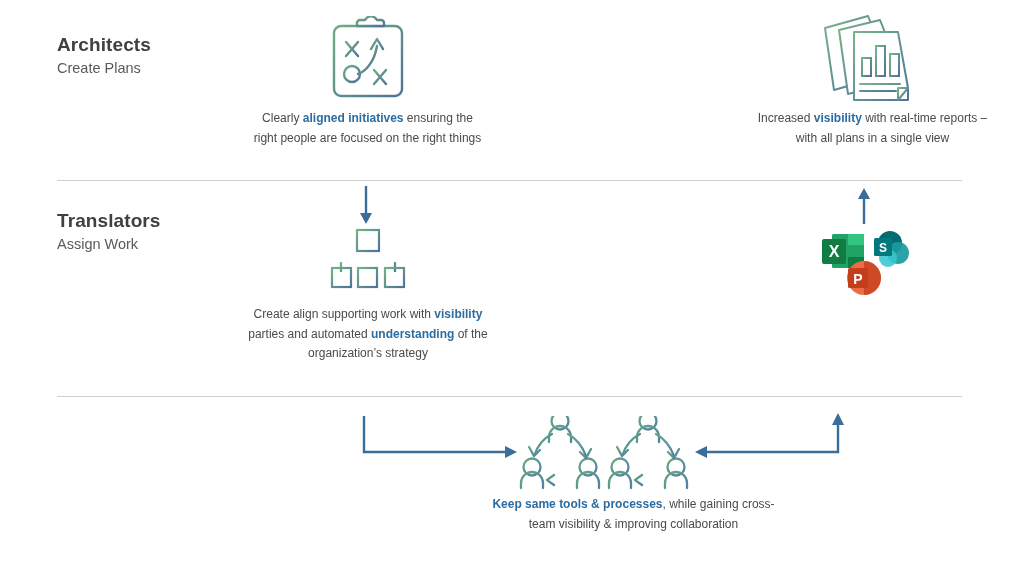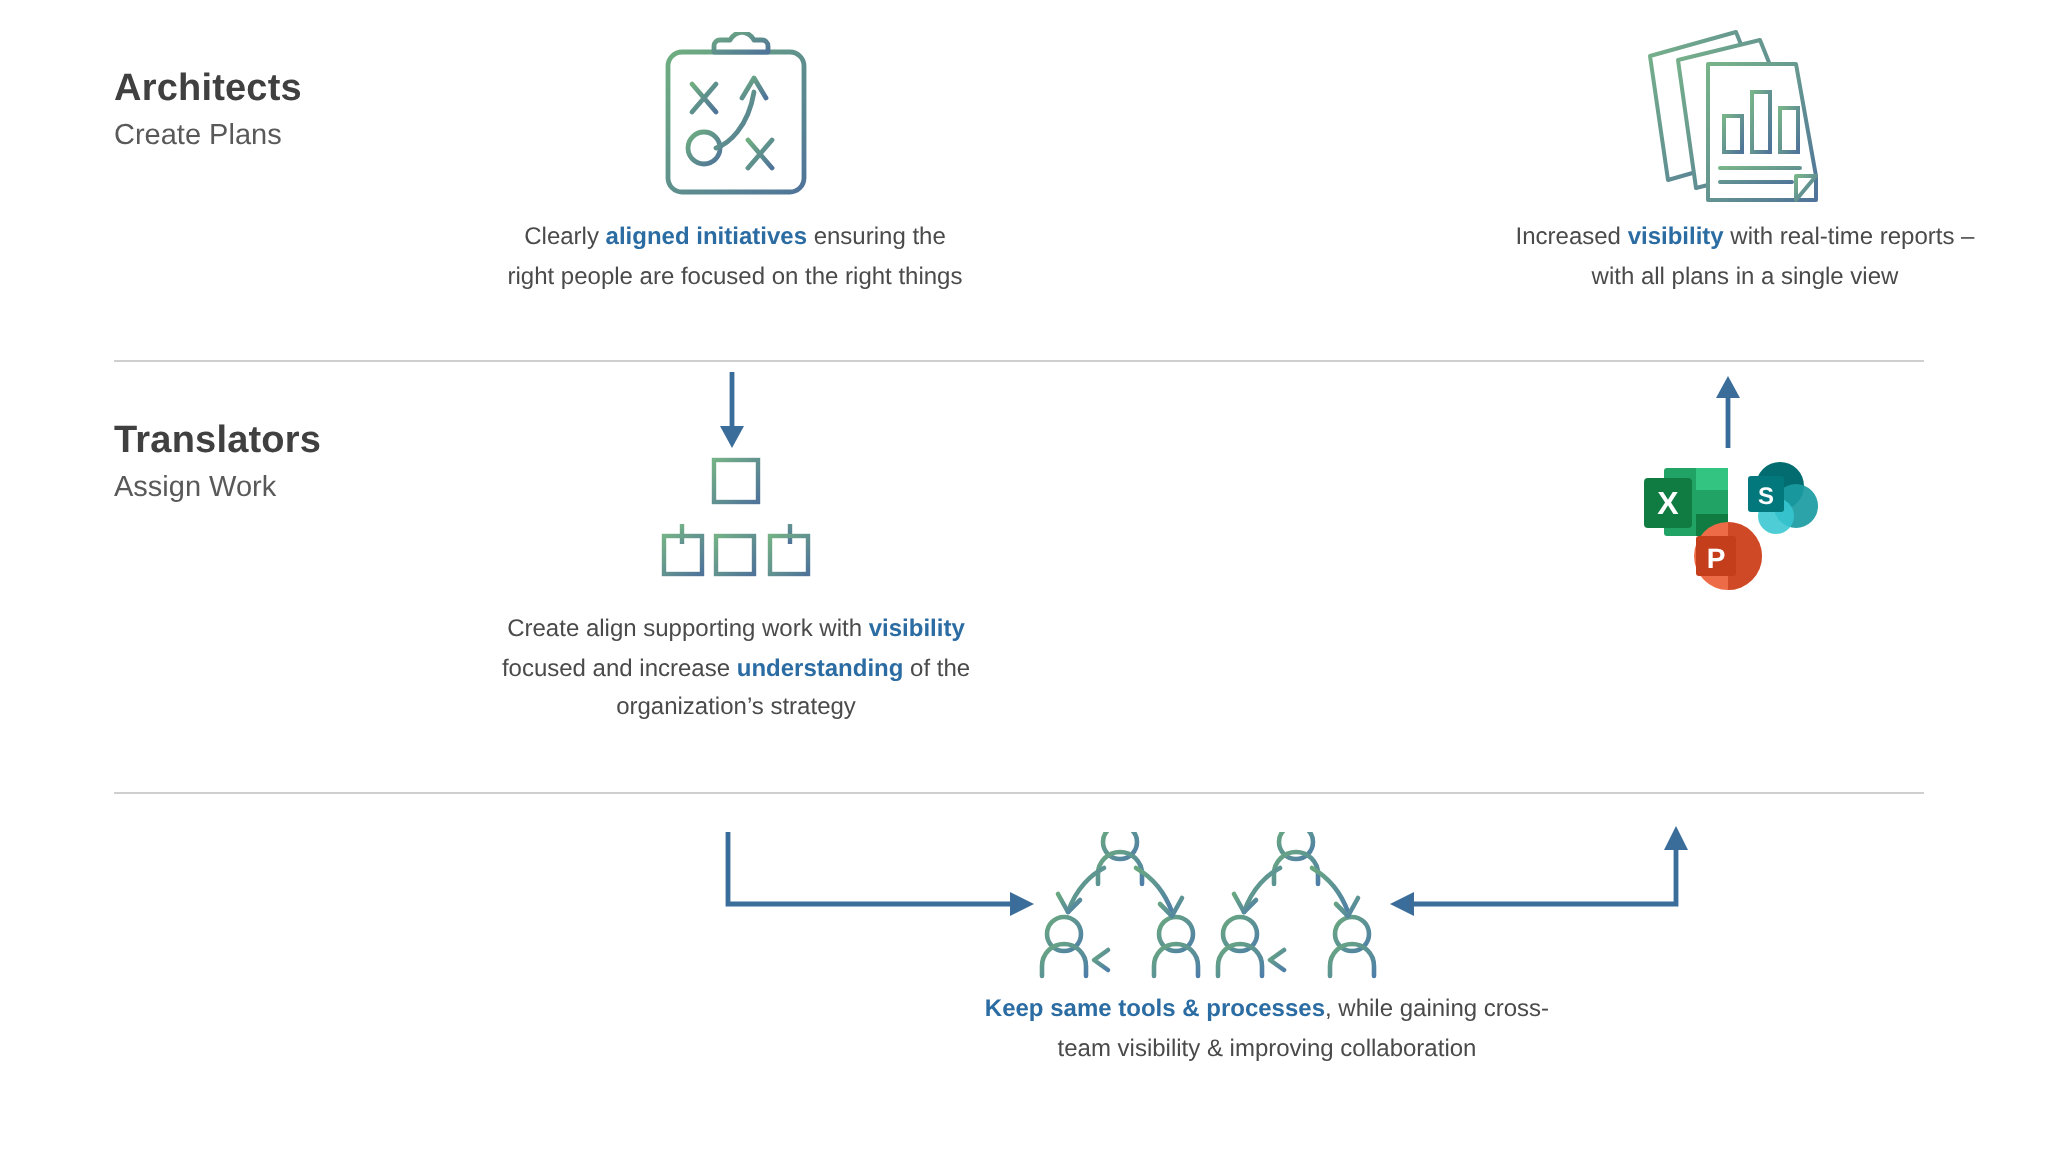--- a/index.html
+++ b/index.html
@@ -216,18 +216,18 @@
       <path d="M16 44 H150 V14" stroke="#3a6d9a" stroke-width="2.4" fill="none"></path>
       <path d="M19 38 L7 44 L19 50 Z" fill="#3a6d9a"></path>
       <path d="M144 17 L150 5 L156 17 Z" fill="#3a6d9a"></path>
     </svg>
   </div>
 
   <div class="caption" id="caption-top-left"><span>Clearly </span><b>aligned initiatives</b><span> ensuring the right people are focused on the right things</span></div>
 
   <div class="caption" id="caption-top-right"><span>Increased </span><b>visibility</b><span> with real-time reports – with all plans in a single view</span></div>
 
-  <div class="caption" id="caption-mid-left"><span>Create align supporting work with </span><b>visibility</b><span> focused and increase </span><b>understanding</b><span> of the organization’s strategy</span></div>
+  <div class="caption" id="caption-mid-left"><span>Create align supporting work with </span><b>visibility</b><span> parties and automated </span><b>understanding</b><span> of the organization’s strategy</span></div>
 
 
   <div class="caption" id="caption-bottom"><b>Keep same tools &amp; processes</b><span>, while gaining cross-team visibility &amp; improving collaboration</span></div>
 
 </div>
 
 </body></html>

